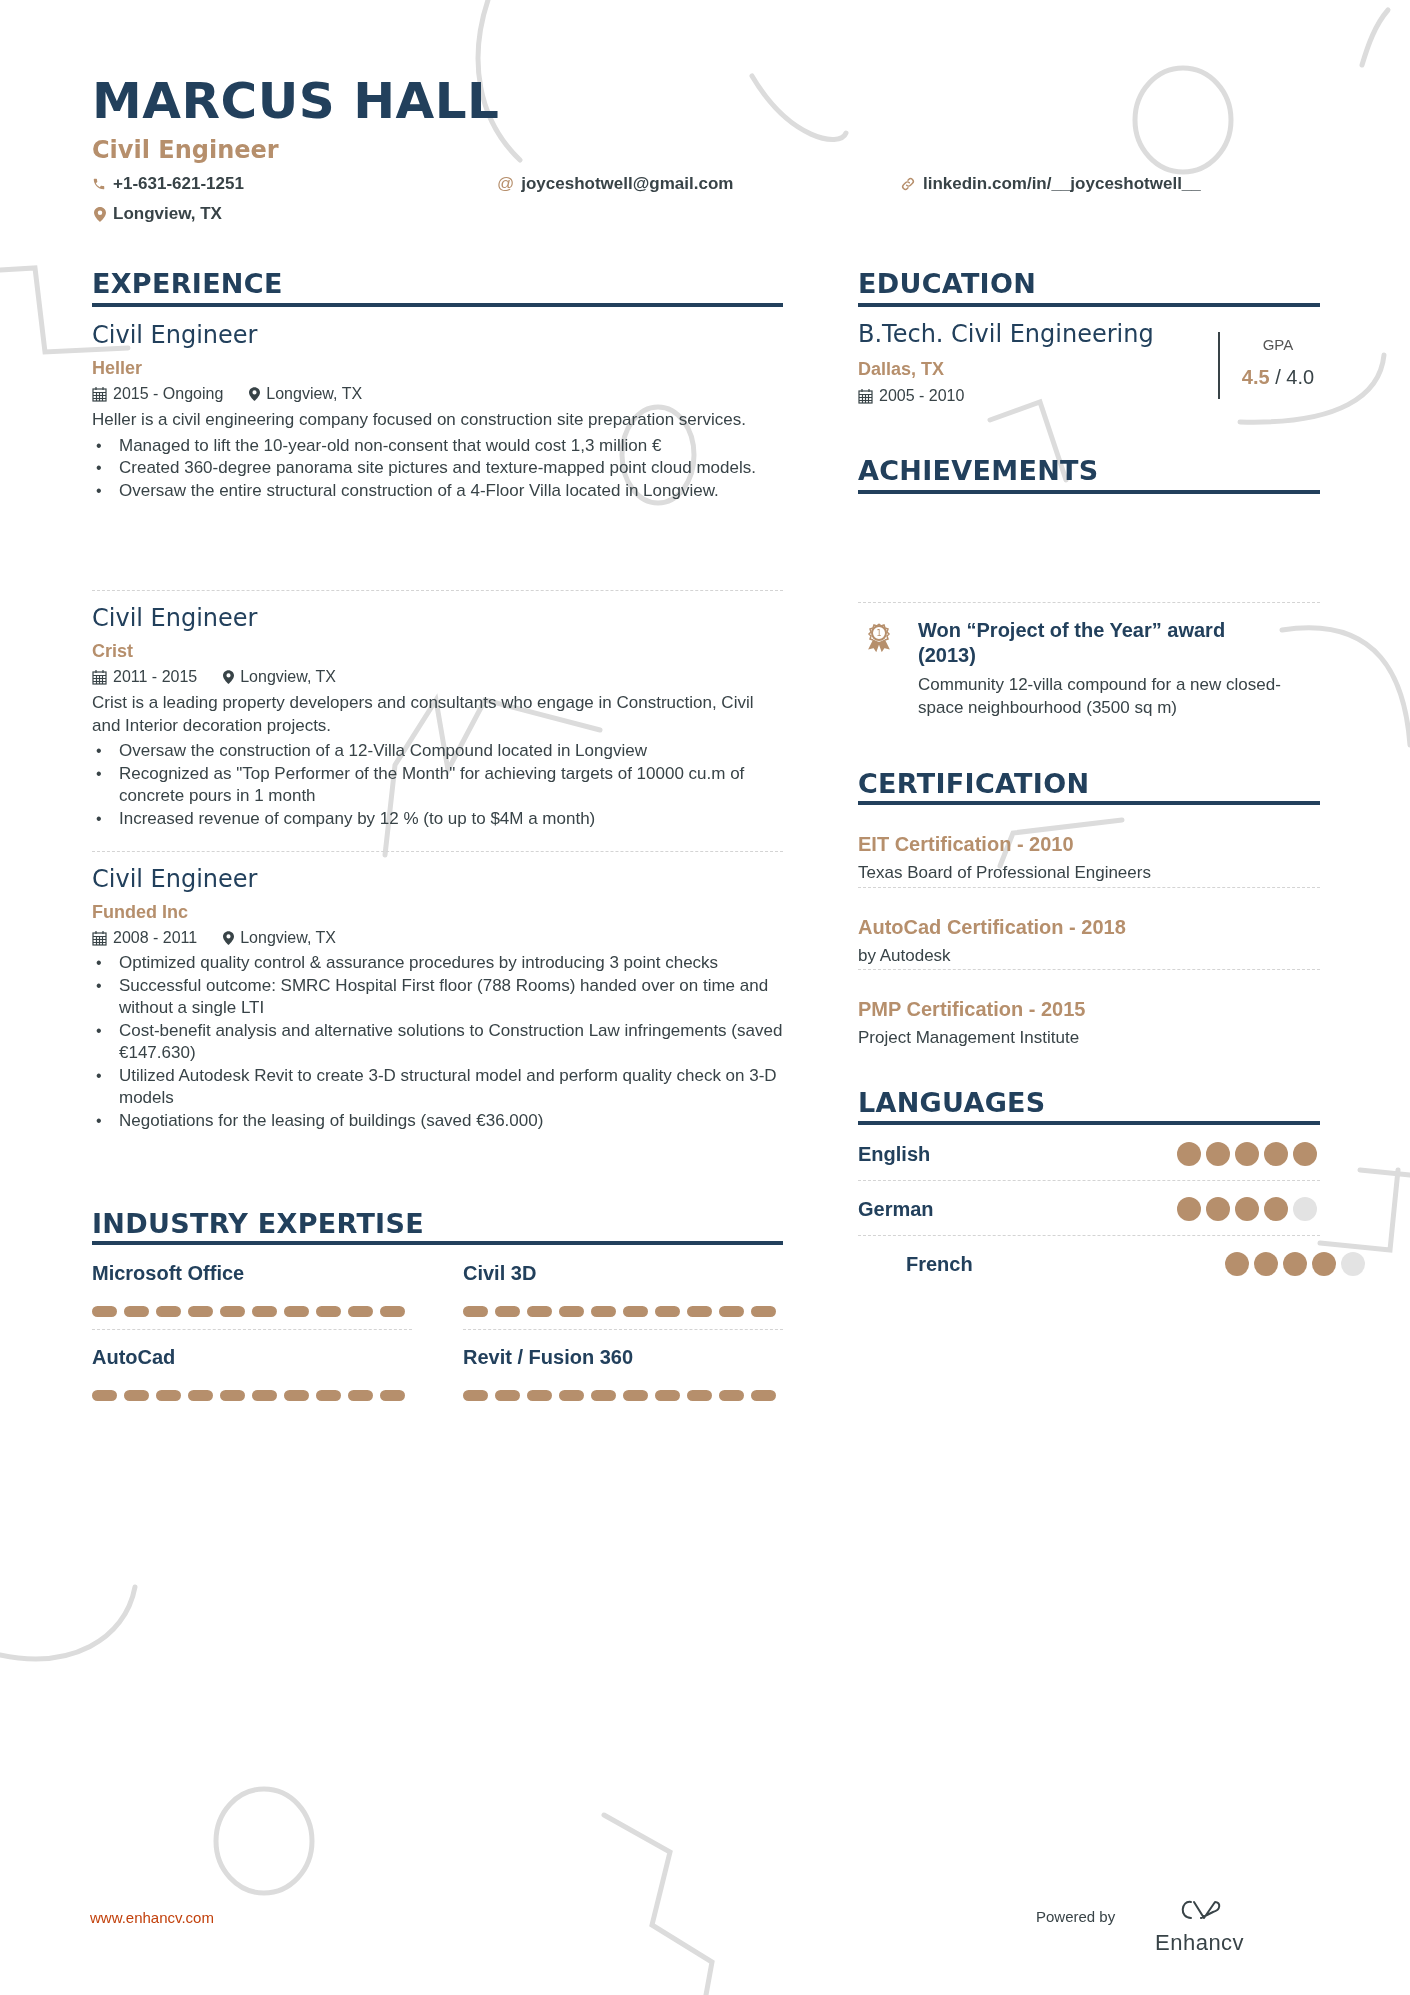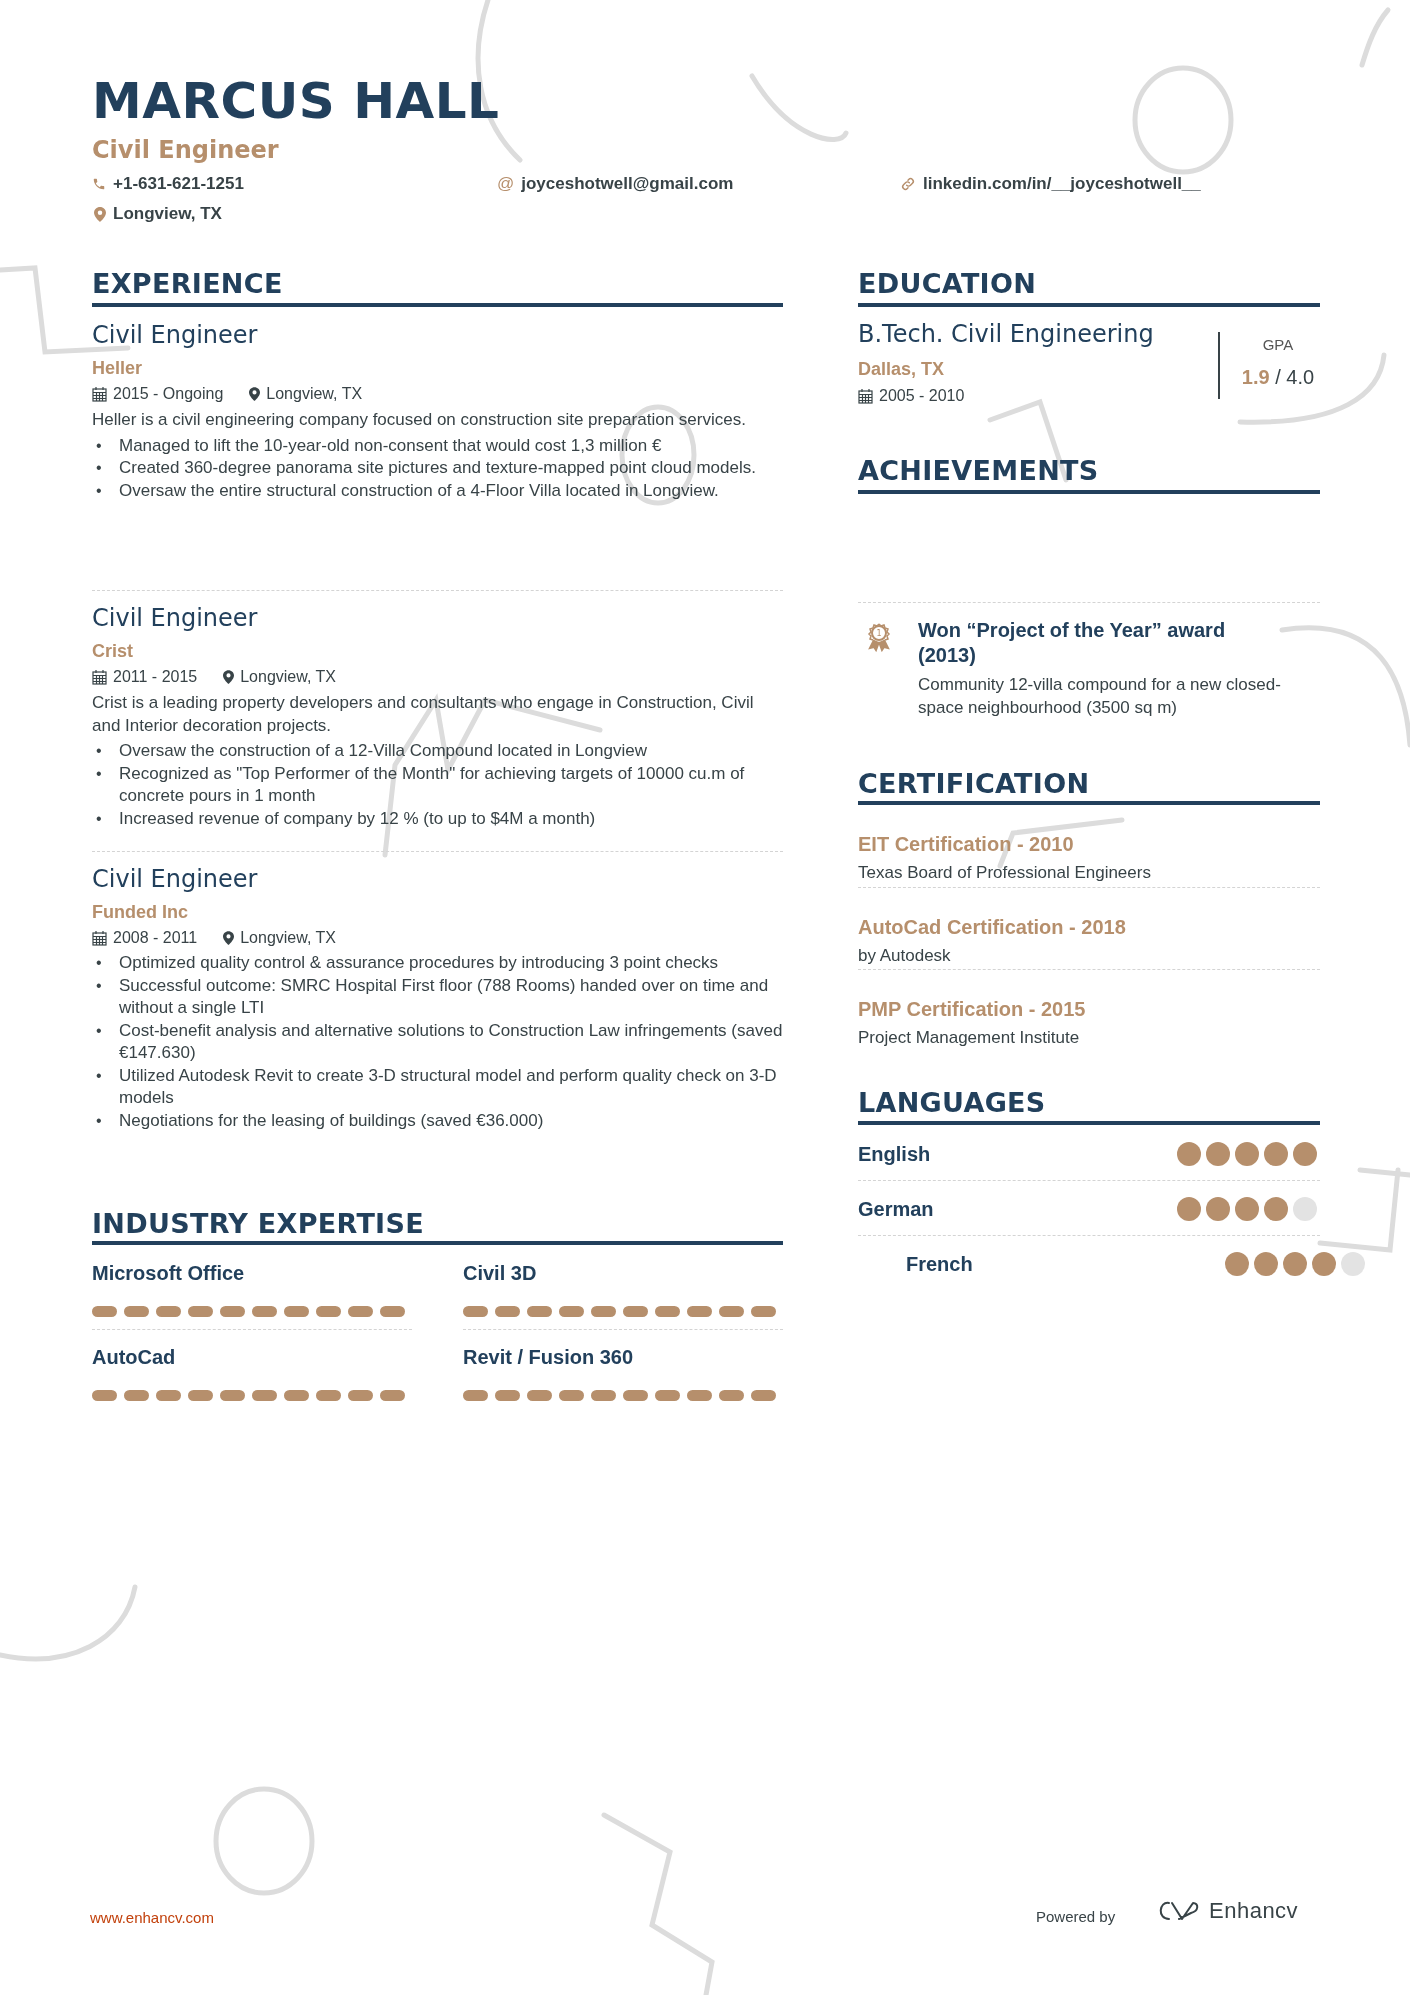--- a/index.html
+++ b/index.html
@@ -59,21 +59,21 @@
     .lang { position: absolute; left: 858px; width: 462px; height: 30px; display: flex; align-items: center; justify-content: space-between; }
     .lang-name { font-weight: 700; font-size: 20px; color: #22405c; }
     .lang-dots { display: flex; gap: 5px; margin-right: 3px; }
     .lang-dots span { width: 24px; height: 24px; border-radius: 50%; display: block; }
     .dot-on { background: #b68f6c; }
     .dot-off { background: #e3e3e3; }
 
     
     .foot-url { position: absolute; left: 90px; top: 1909px; font-size: 15px; color: #c2410c; }
     .foot-powered { position: absolute; left: 1036px; top: 1908px; font-size: 15px; color: #384347; }
-    .foot-logo { position: absolute; left: 1155px; top: 1898px; display: flex; align-items: center; gap: 8px; }
+    .foot-logo { position: absolute; left: 1155px; top: 1898px; display: flex; align-items: center; gap: 8px; flex-direction: column; }
     .foot-logo-text { font-size: 22px; color: #384347; letter-spacing: 0.5px; }
   </style>
 </head>
 <body>
 
 <svg class="deco" viewBox="0 0 1410 1995" xmlns="http://www.w3.org/2000/svg" fill="none" stroke="#dcdcdc" stroke-width="5" stroke-linecap="round">
   <path d="M488 0 C 468 60, 478 120, 520 160"></path>
   <path d="M752 76 C 790 140, 840 148, 846 133"></path>
   <ellipse cx="1183" cy="120" rx="48" ry="52"></ellipse>
   <path d="M1388 10 C 1375 25, 1368 45, 1362 65"></path>
@@ -287,21 +287,21 @@
     <span style="display:inline-flex;">
       <svg width="15" height="16" viewBox="0 0 15 16" fill="none" stroke="#384347" stroke-width="1.2">
           <rect x="1" y="3" width="13" height="12"></rect>
           <path d="M1 6.5h13M4 1v3M11 1v3M4.5 6.5v8.5M7.5 6.5v8.5M10.5 6.5v8.5M1 9.5h13M1 12.5h13"></path>
         </svg>
     </span>
     <span>2005 - 2010</span>
   </div>
   <div class="gpa-div"></div>
   <div class="gpa-label">GPA</div>
-  <div class="gpa-val"><b>1.9</b><span> / </span><span>4.0</span></div>
+  <div class="gpa-val"><b>4.5</b><span> / </span><span>4.0</span></div>
 
   <div class="sec-h" style="left:858px; top:455px;">ACHIEVEMENTS</div>
   <div class="sec-rule" style="left:858px; top:490px; width:462px;"></div>
 
   <div class="dash-sep" style="left:858px; top:602px; width:462px;"></div>
 
   <div class="ach" style="top:618px;">
     <span class="ach-icon">
       <svg width="26" height="30" viewBox="0 0 26 30" fill="none" stroke="#b68f6c" stroke-width="2">
           <circle cx="13" cy="11" r="7"></circle>

